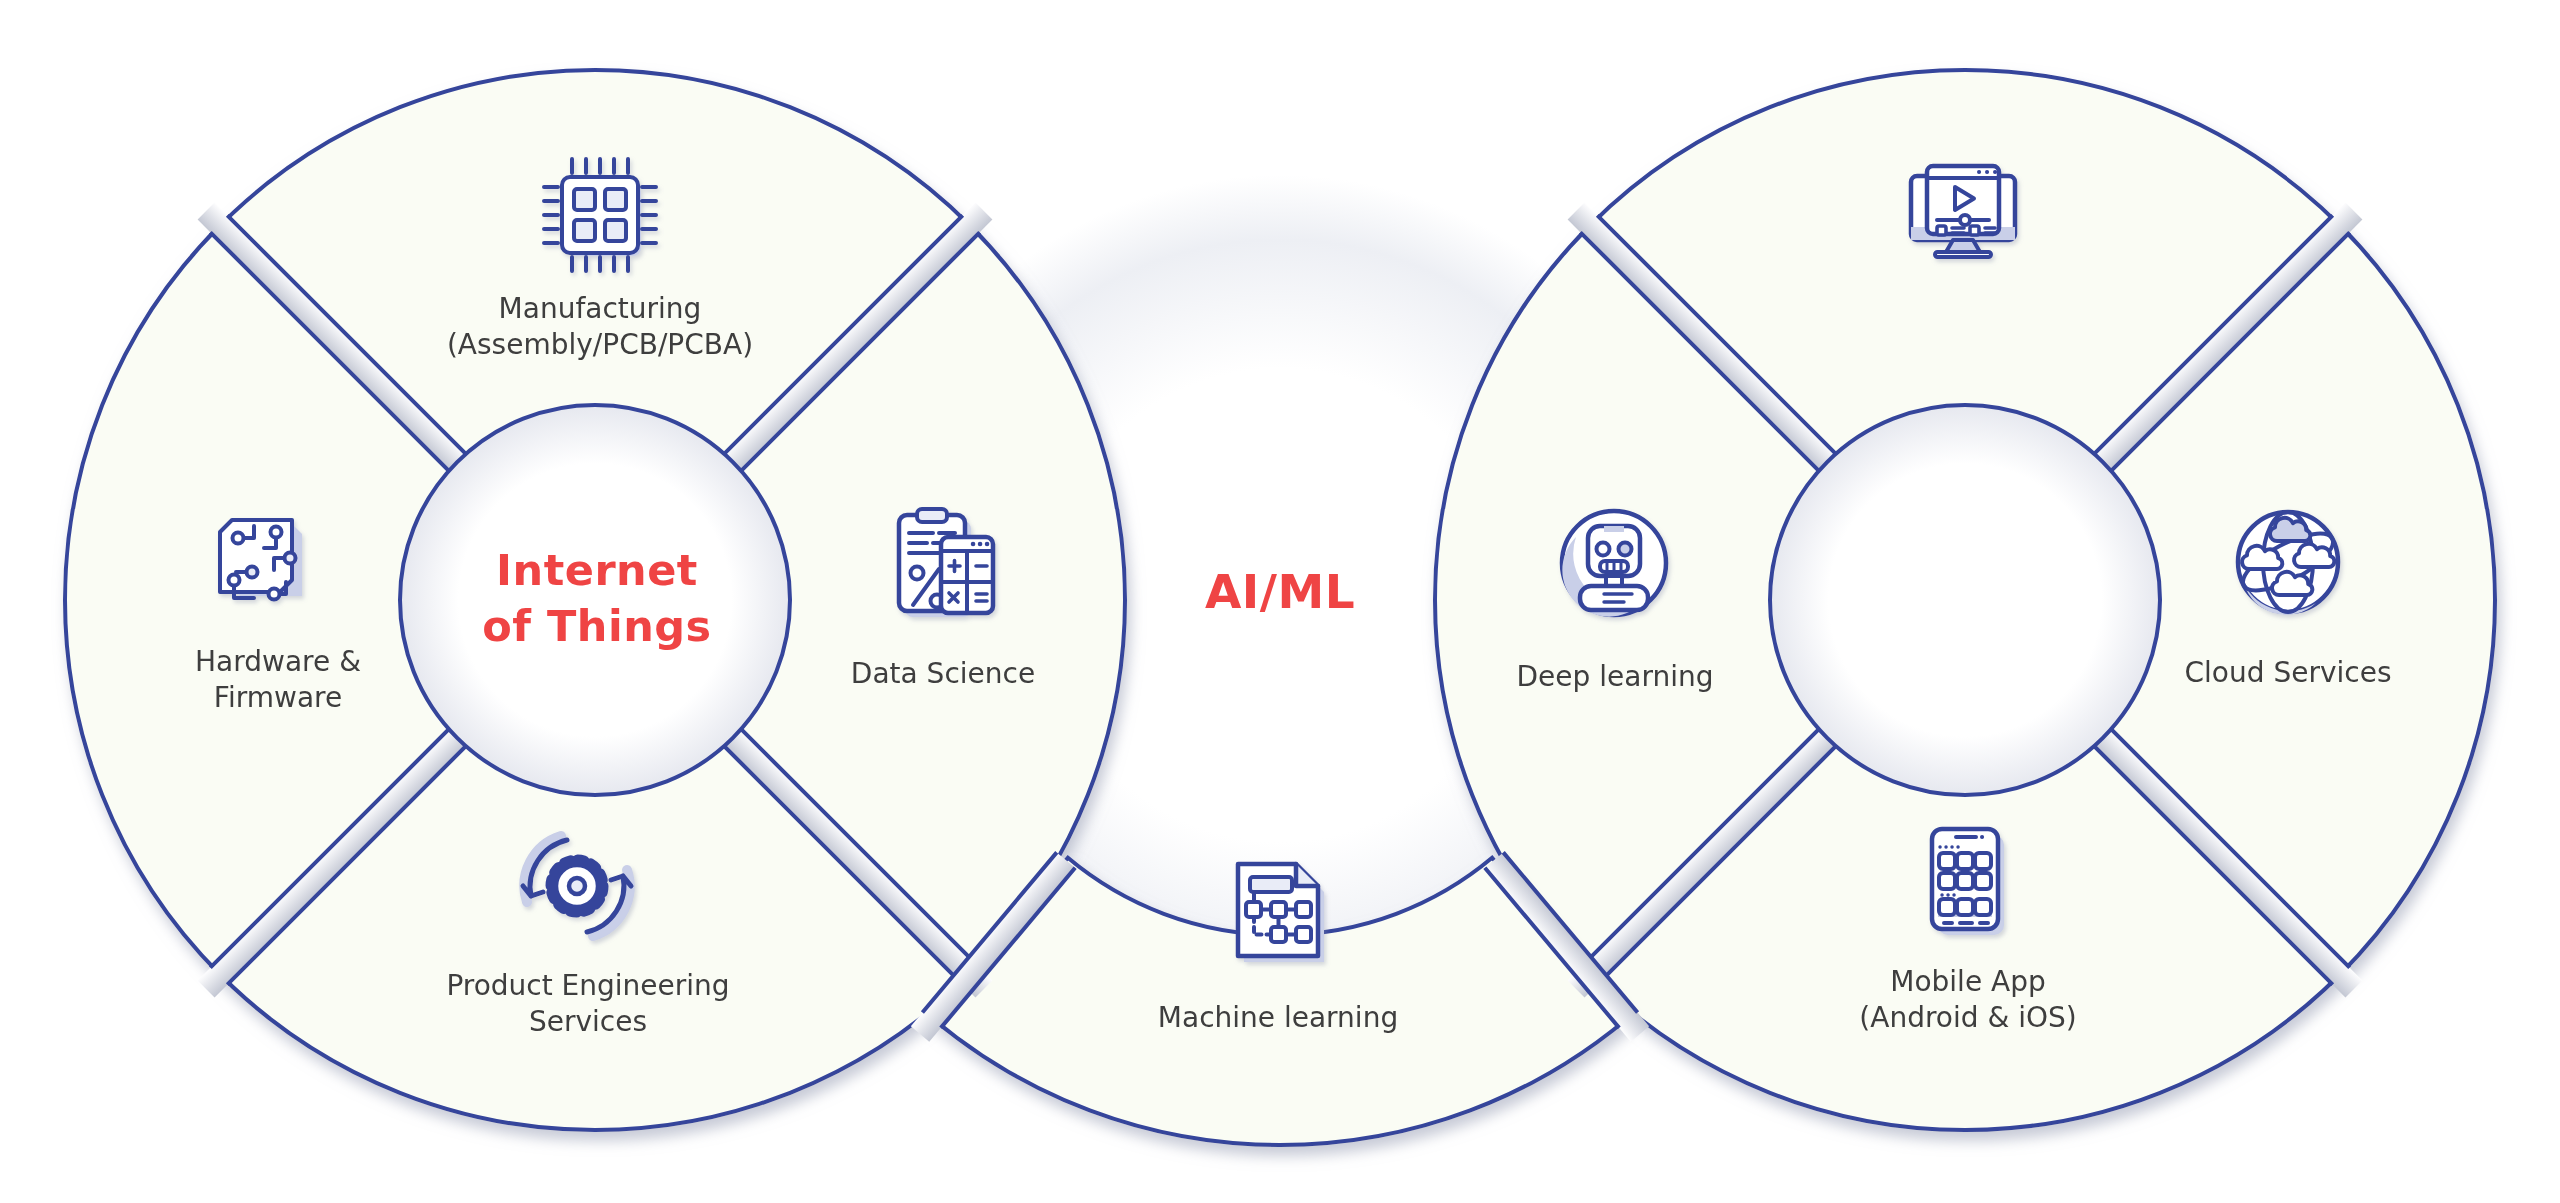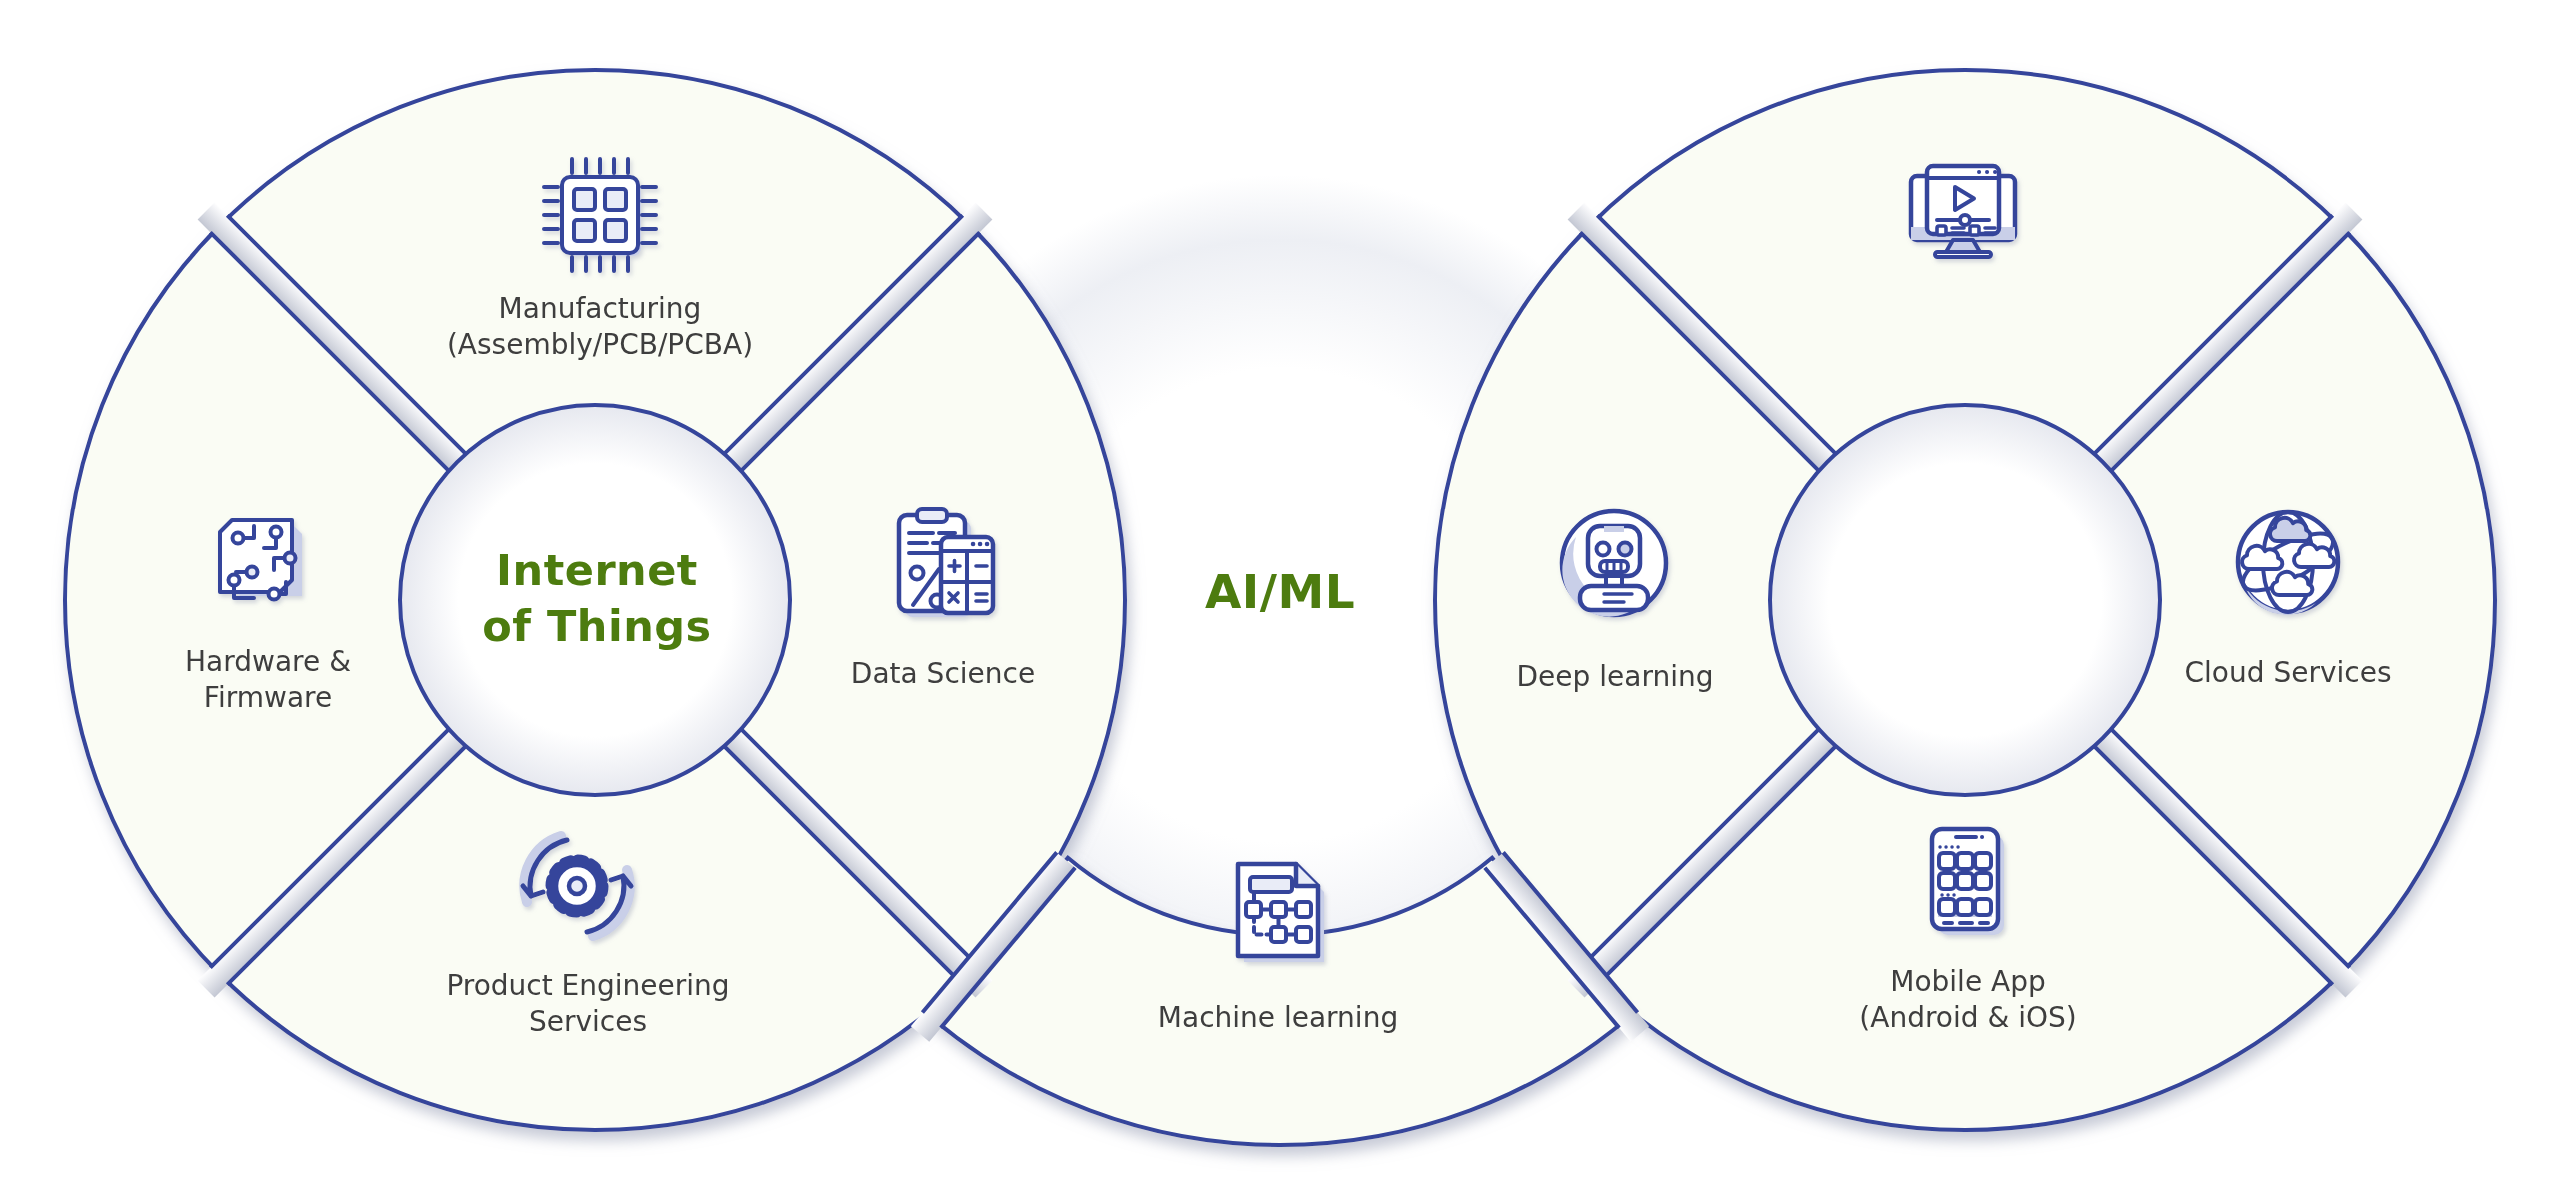--- a/index.html
+++ b/index.html
@@ -1,21 +1,21 @@
 <!DOCTYPE html>
 <html><head>
 <meta charset="utf-8">
 <style>
   html,body{margin:0;padding:0;background:#ffffff;width:2560px;height:1203px;overflow:hidden;}
   .stage{position:relative;width:2560px;height:1203px;font-family:"DejaVu Sans",sans-serif;}
   .stage > svg{position:absolute;left:0;top:0;}
   .label{position:absolute;transform:translate(-50%,-50%);text-align:center;
          font-size:28px;line-height:36px;color:#3e3e3e;white-space:nowrap;}
   .title{position:absolute;transform:translate(-50%,-50%);text-align:center;
-         font-size:43px;line-height:56px;font-weight:bold;color:#4d7c0f;white-space:nowrap;letter-spacing:.5px;}
+         font-size:43px;line-height:56px;font-weight:bold;color:#ef4444;white-space:nowrap;letter-spacing:.5px;}
   .title.aiml{font-size:47px;}
 </style>
 </head>
 <body>
 
 <div class="stage">
 
 <svg width="2560" height="1203" viewBox="0 0 2560 1203">
   <defs>
     <filter id="softShadow" x="-20%" y="-20%" width="140%" height="140%">
@@ -242,21 +242,21 @@
   <span>AI/ML</span>
 </div>
 <div class="title" style="left:1963px;top:598px">
   <br>
 </div>
 
 <div class="label" style="left:600px;top:327px">
   <span>Manufacturing</span><br>
   <span>(Assembly/PCB/PCBA)</span>
 </div>
-<div class="label" style="left:268px;top:680px">
+<div class="label" style="left:278px;top:680px">
   <span>Hardware &amp;</span><br>
   <span>Firmware</span>
 </div>
 <div class="label" style="left:588px;top:1004px">
   <span>Product Engineering</span><br>
   <span>Services</span>
 </div>
 <div class="label" style="left:943px;top:674px">
   <span>Data Science</span>
 </div>

